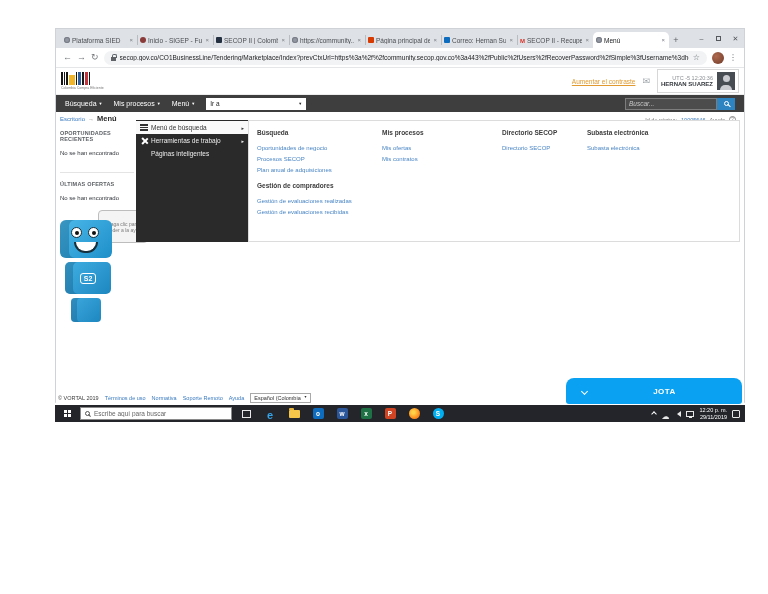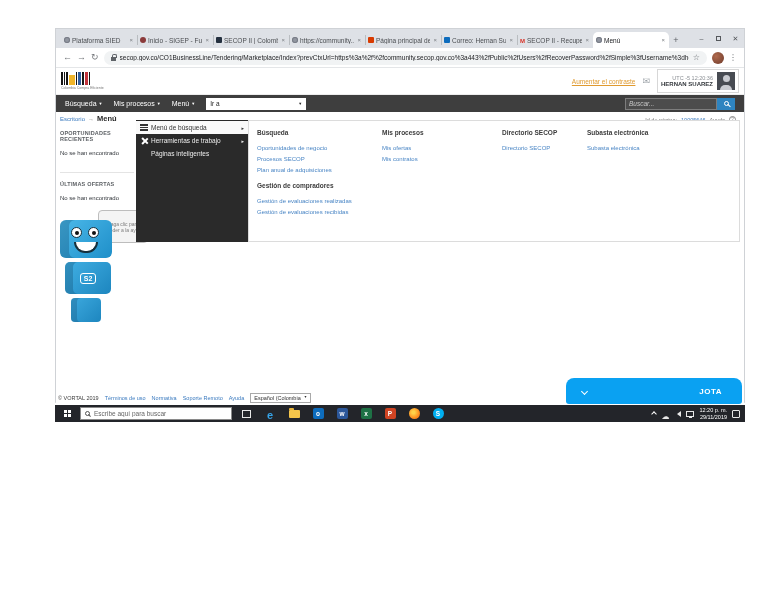--- a/index.html
+++ b/index.html
@@ -109,21 +109,21 @@
   .badge{border:1px solid #fff;border-radius:3px;padding:1px 3px;color:#fff;font-weight:bold;font-size:7px}
   .rfoot{position:absolute;left:11px;top:88px;width:30px;height:24px;border-radius:4px;background:linear-gradient(135deg,#3da9de,#1d86bf);box-shadow:inset 6px 0 0 rgba(10,60,95,.25);z-index:2}
   
   .sfooter{position:absolute;left:2px;bottom:1px;display:flex;align-items:center;gap:6px;font-size:5.5px}
   .fcopy{color:#3c3c3c}
   .flink{color:#3a7abf;text-decoration:none;cursor:pointer}
   .langbox{border:1px solid #a9a9a9;background:#fff;padding:1px 3px;display:flex;align-items:center;gap:3px;color:#333}
   .langbox .caret{font-size:3.5px}
   .jota{position:absolute;right:2px;bottom:0;width:176px;height:26px;background:#0aa1f2;border-radius:8px 8px 3px 3px;display:flex;align-items:center;z-index:5}
   .jchev{width:5px;height:5px;border-left:1.5px solid #fff;border-bottom:1.5px solid #fff;transform:rotate(-45deg);margin-left:16px}
-  .jtitle{flex:1;text-align:right;color:#fff;font-weight:bold;font-size:8px;letter-spacing:.5px;padding-right:20px}
+  .jtitle{flex:1;text-align:center;color:#fff;font-weight:bold;font-size:8px;letter-spacing:.5px;}
   
   .taskbar{margin-top:2px;height:17px;background:#23252a;display:flex;align-items:center;padding:0 3px;gap:4px}
   .startbtn{width:18px;height:17px;display:flex;align-items:center;justify-content:center}
   .win{width:3px;height:3px;background:#fff;box-shadow:4px 0 #fff,0 4px #fff,4px 4px #fff;margin:-4px 4px 0 0}
   .tsearch{width:152px;height:13px;background:#fff;border:1px solid #8a8a8a;display:flex;align-items:center;gap:4px;padding:0 4px}
   .tmag{width:5px;height:5px;border:1px solid #555;border-radius:50%;position:relative;flex:none}
   .tmag::after{content:"";position:absolute;width:3px;height:1px;background:#555;transform:rotate(45deg);right:-2px;bottom:-1px}
   .tsinput{flex:1;border:none;outline:none;font-size:6.5px;color:#333;min-width:0}
   .tsinput::placeholder{color:#666}
   .tbi{width:20px;height:17px;display:flex;align-items:center;justify-content:center}

